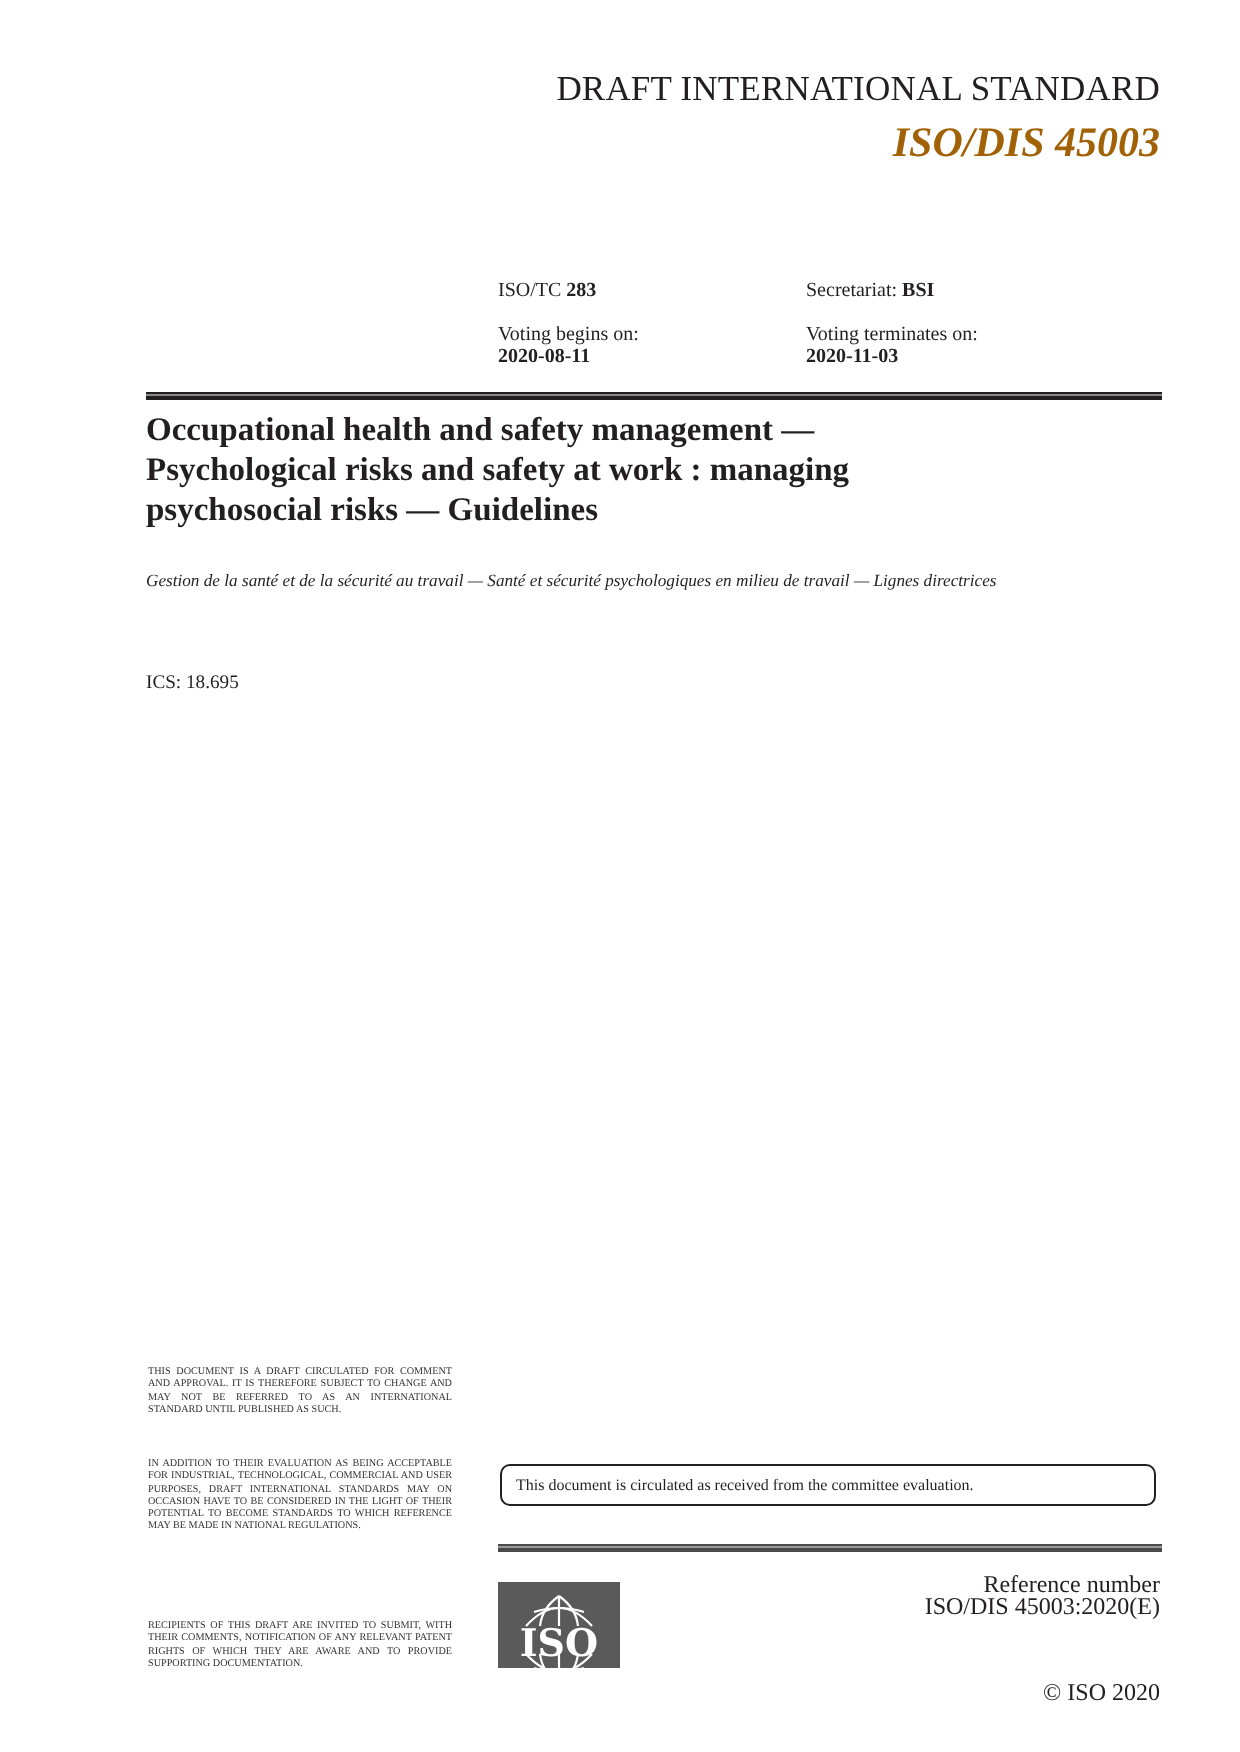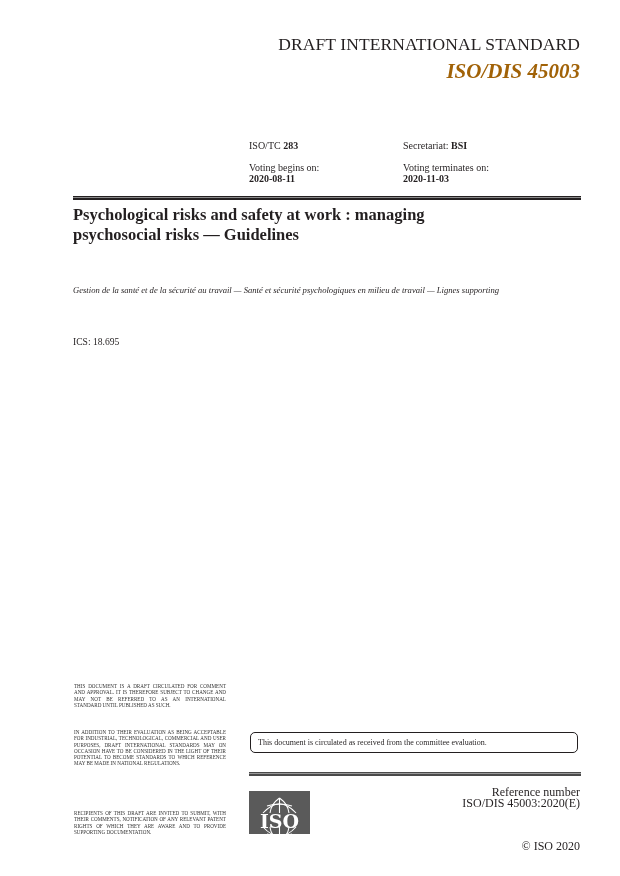--- a/index.html
+++ b/index.html
@@ -170,25 +170,26 @@
   <div style="font-weight:bold;">2020-08-11</div>
 </div>
 <div class="abs meta" style="left:403px; top:162px;">
   <div>Voting terminates on:</div>
   <div style="font-weight:bold;">2020-11-03</div>
 </div>
 
 <div class="abs rule-top"></div>
 
 <div class="abs title">
+  <div>Occupational health and safety management —</div>
   <div>Psychological risks and safety at work : managing</div>
   <div>psychosocial risks — Guidelines</div>
 </div>
 
-<div class="abs subtitle-fr">Gestion de la santé et de la sécurité au travail — Santé et sécurité psychologiques en milieu de travail — Lignes supporting</div>
+<div class="abs subtitle-fr">Gestion de la santé et de la sécurité au travail — Santé et sécurité psychologiques en milieu de travail — Lignes directrices</div>
 
 <div class="abs ics">ICS: 18.695</div>
 
 <div class="abs disclaimer" style="top:683px;">This document is a draft circulated for comment and approval. It is therefore subject to change and may not be referred to as an International Standard until published as such.</div>
 <div class="abs disclaimer" style="top:729px;">In addition to their evaluation as being acceptable for industrial, technological, commercial and user purposes, draft International Standards may on occasion have to be considered in the light of their potential to become standards to which reference may be made in national regulations.</div>
 <div class="abs disclaimer" style="top:810px;">Recipients of this draft are invited to submit, with their comments, notification of any relevant patent rights of which they are aware and to provide supporting documentation.</div>
 
 <div class="abs notice-box">This document is circulated as received from the committee evaluation.</div>
 
 <div class="abs rule-bottom"></div>

